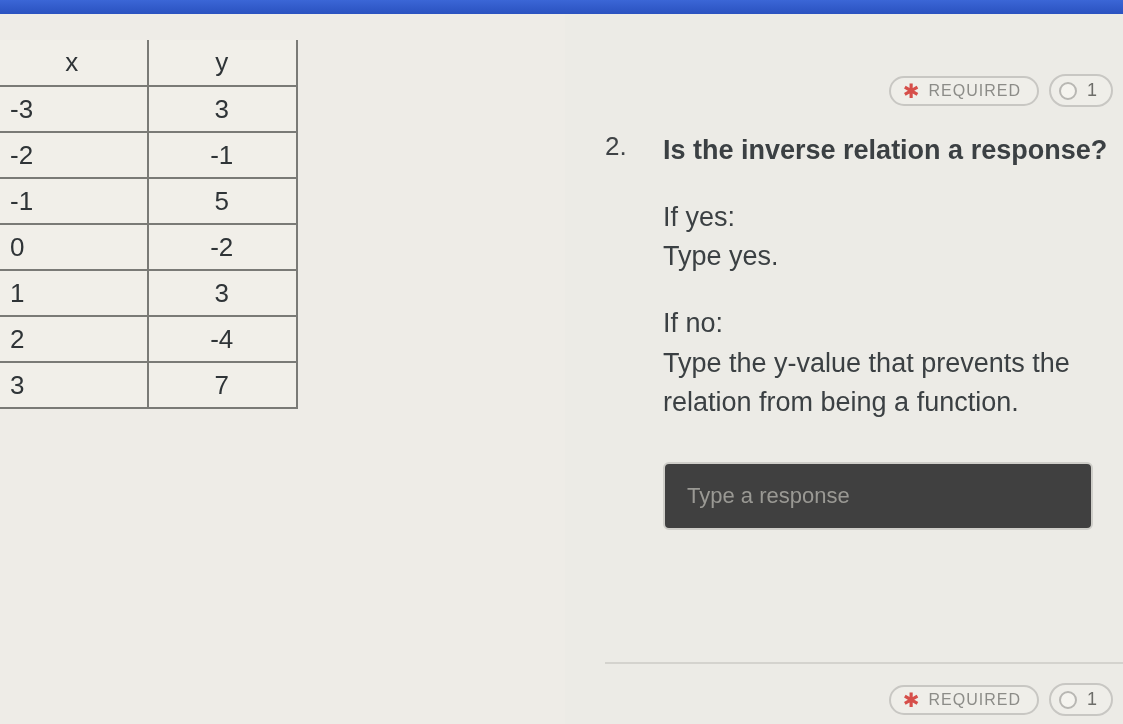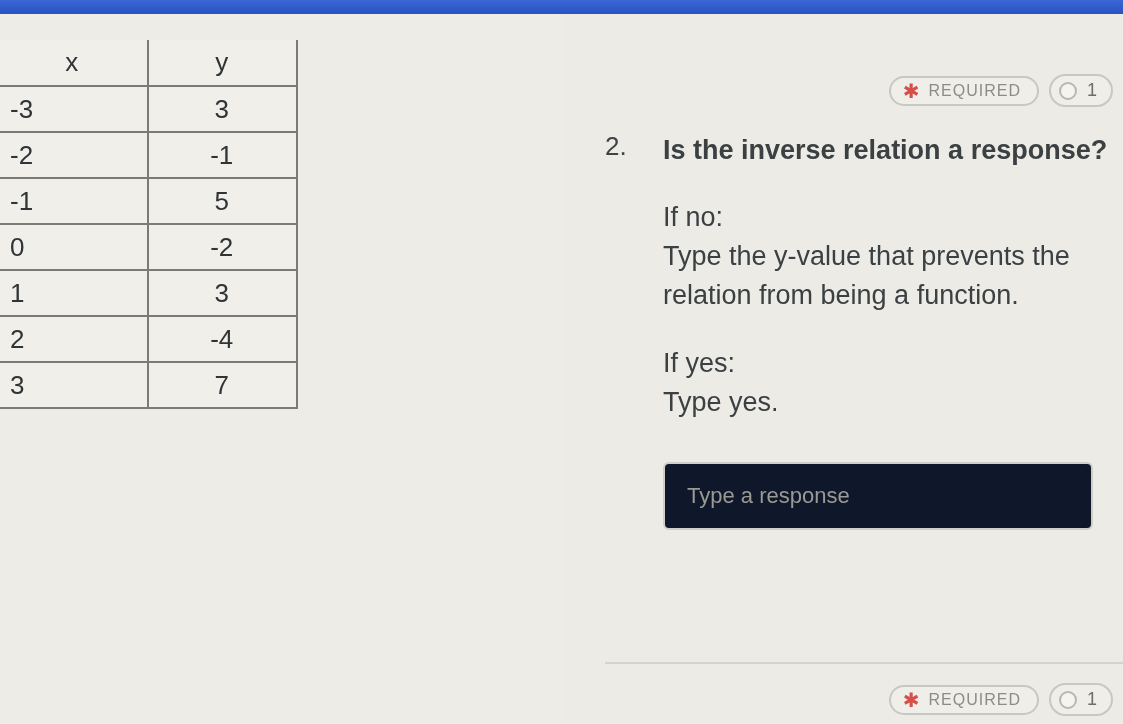--- a/index.html
+++ b/index.html
@@ -110,21 +110,21 @@
   .q-num { font-size: 26px; color: #3f4346; min-width: 30px; }
   .q-body { font-size: 27px; color: #3b4043; line-height: 1.45; }
   .q-body .block { margin-top: 28px; }
   .q-title { font-weight: 600; }
 
   .response-box {
     margin-top: 40px;
     margin-left: 58px;
     border: 2px solid #cfcec9;
     border-radius: 6px;
-    background: #0f172a;
+    background: #404040;
     padding: 18px 20px;
     width: 430px;
   }
   .response-box input {
     border: none;
     background: transparent;
     font-size: 22px;
     color: #9a9994;
     width: 100%;
     outline: none;
@@ -205,26 +205,26 @@
         <span class="circ"></span>
         <span>1</span>
       </span>
     </div>
 
     <div class="q-row">
       <div class="q-num">2.</div>
       <div class="q-body">
         <div class="q-title">Is the inverse relation a response?</div>
         <div class="block">
+          <div>If yes:</div>
+          <div>Type yes.</div>
+        </div>
+        <div class="block">
           <div>If no:</div>
           <div>Type the y-value that prevents the relation from being a function.</div>
-        </div>
-        <div class="block">
-          <div>If yes:</div>
-          <div>Type yes.</div>
         </div>
       </div>
     </div>
 
     <div class="response-box">
       <input type="text" placeholder="Type a response" style="">
     </div>
 
     <div class="bottom-sep"></div>
 

